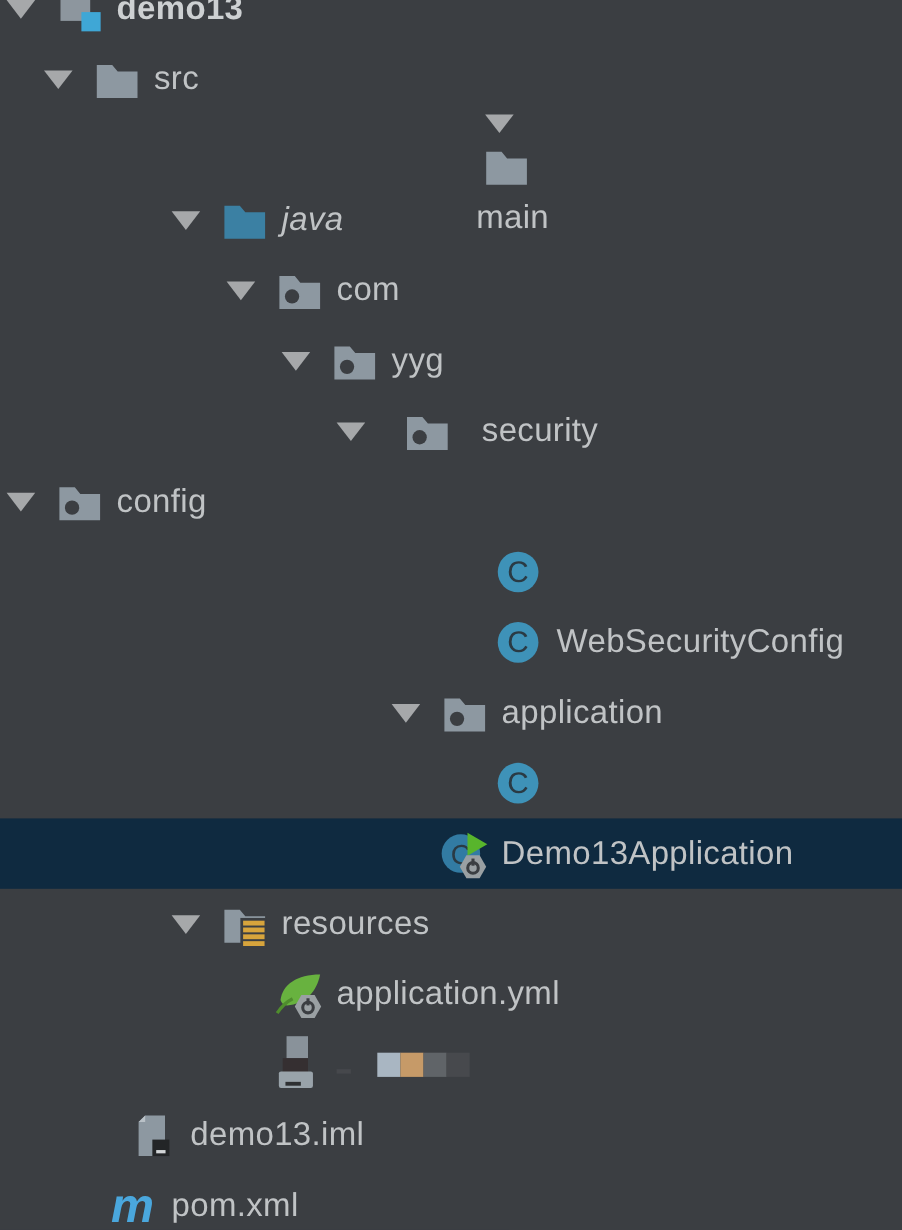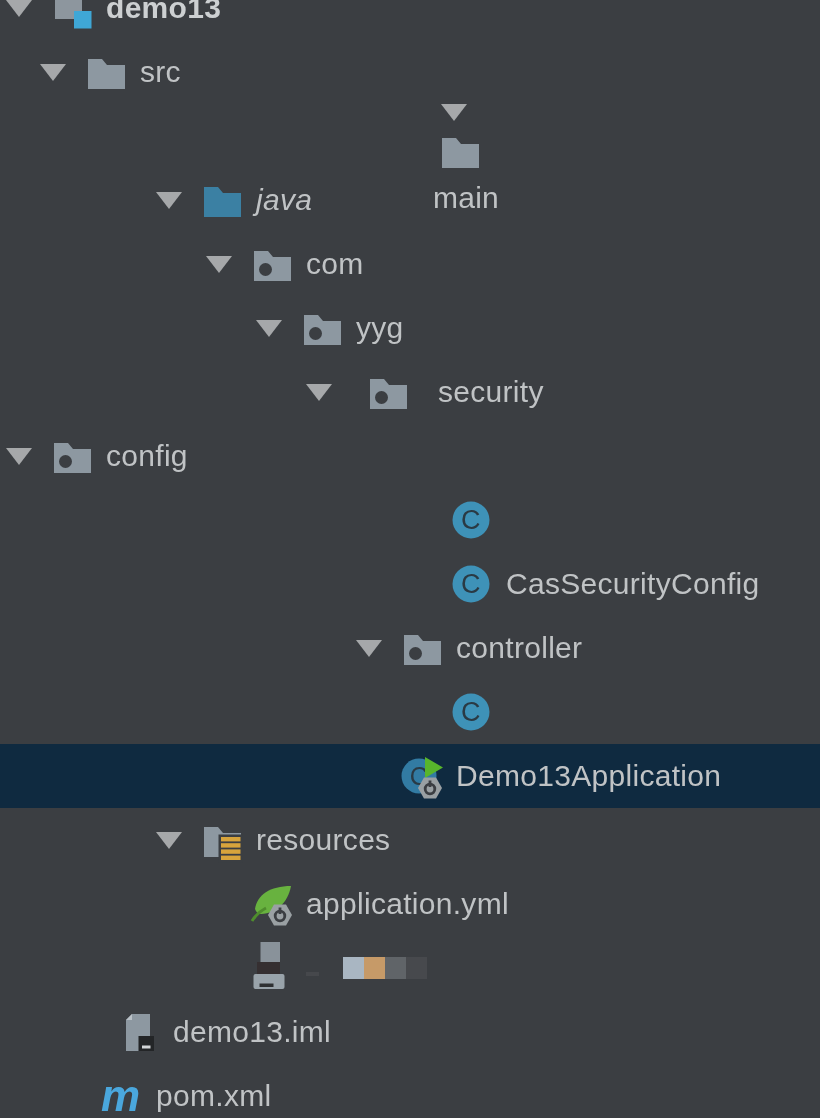--- a/index.html
+++ b/index.html
@@ -137,33 +137,33 @@
       </div>
     </div>
     <div class="row" style="padding-left: 400px;">
       <div class="arrow-box"></div>
       <div class="icon-box">
         <svg width="44" height="44" viewBox="0 0 44 44" xmlns="http://www.w3.org/2000/svg">
           <circle cx="21" cy="22" r="18.5" fill="#3e92b8"></circle>
                 <text x="21" y="31" text-anchor="middle" font-family="Liberation Sans, sans-serif" font-size="27" fill="#2a3a44">C</text>
         </svg>
       </div>
-      <span class="label">CasSecurityConfig</span>
+      <span class="label">WebSecurityConfig</span>
     </div>
     <div class="row" style="padding-left: 350px;">
       <div class="arrow-box">
         <div class="arrow"></div>
       </div>
       <div class="icon-box">
         <svg width="44" height="44" viewBox="0 0 44 44" xmlns="http://www.w3.org/2000/svg">
           <path d="M4 9 L18 9 L23 15 L41 15 L41 39 L4 39 Z" fill="#8d98a1"></path>
                 <circle cx="15.5" cy="27.5" r="6.5" fill="#3b3e42"></circle>
         </svg>
       </div>
-      <span class="label">controller</span>
+      <span class="label">application</span>
     </div>
     <div class="row" style="padding-left: 400px;">
       <div class="arrow-box"></div>
       <div class="icon-box">
         <svg width="44" height="44" viewBox="0 0 44 44" xmlns="http://www.w3.org/2000/svg">
           <circle cx="21" cy="22" r="18.5" fill="#3e92b8"></circle>
                 <text x="21" y="31" text-anchor="middle" font-family="Liberation Sans, sans-serif" font-size="27" fill="#2a3a44">C</text>
         </svg>
       </div>
     </div>

